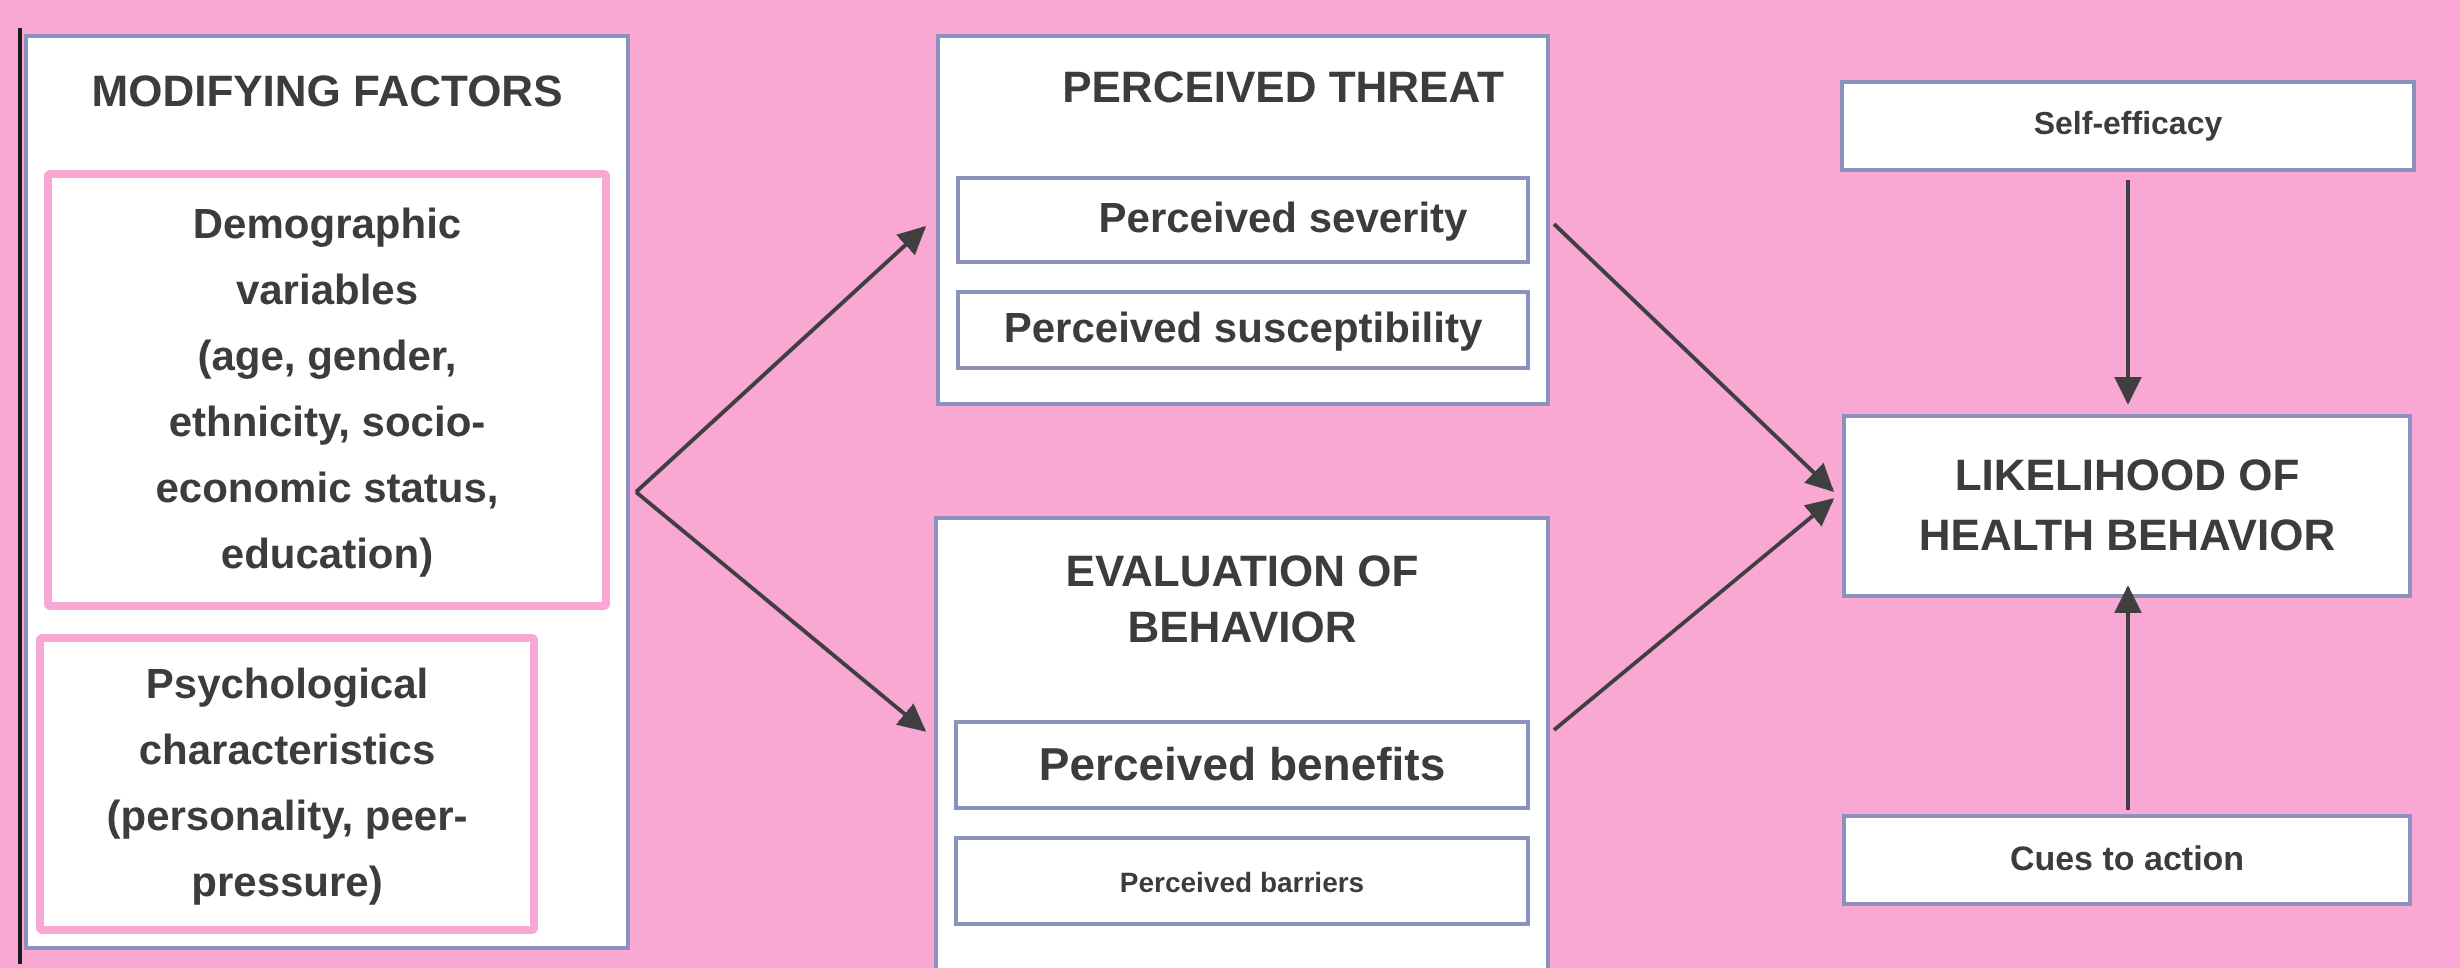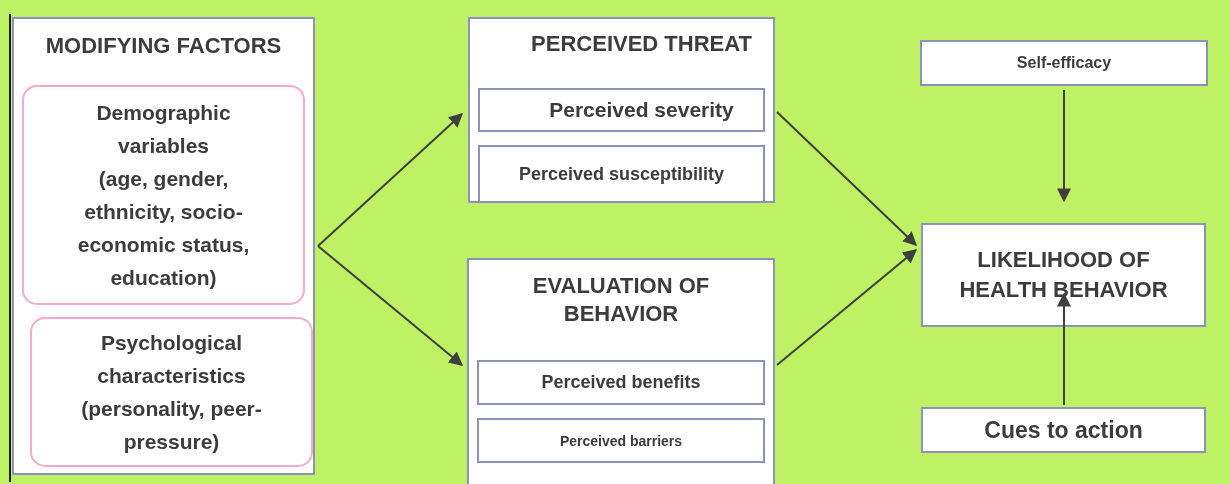--- a/index.html
+++ b/index.html
@@ -1,47 +1,47 @@
 <!DOCTYPE html>
 <html><head>
 <meta charset="utf-8">
 <style>
   html,body { margin:0; padding:0; background:#fff; }
   .canvas {
-    position:relative; width:1230px; height:484px; background:#bef264;
+    position:relative; width:1230px; height:484px; background:#f9a8d4;
     font-family:"Liberation Sans", sans-serif; font-weight:bold; color:#3c3c3c;
     overflow:hidden;
   }
   .box { position:absolute; background:#ffffff; box-sizing:border-box; }
   .blue { border:2px solid #8c92be; }
-  .gray { border:2px solid #f9a8d4; border-radius:15px; }
+  .gray { border:4px solid #f9a8d4; border-radius:3px; }
   .center { display:flex; align-items:center; justify-content:center; text-align:center; }
   .ml { white-space:pre-line; }
   .title { position:absolute; left:0; right:0; text-align:center; font-size:22px; white-space:pre-line; }
 
   .left-line { position:absolute; left:9px; top:14px; width:2px; height:468px; background:#1c1c1c; }
 
   #mf      { left:12px;  top:17px;  width:303px; height:458px; }
   #mf .title { top:14px; }
   #mf-demo { left:8px;   top:66px;  width:283px; height:220px; font-size:21px; line-height:33px; }
-  #mf-psy  { left:16px;   top:298px; width:283px; height:150px; font-size:21px; line-height:33px; }
+  #mf-psy  { left:4px;   top:298px; width:251px; height:150px; font-size:21px; line-height:33px; }
 
   #pt      { left:468px; top:17px;  width:307px; height:186px; }
   #pt .title { top:12px;margin-left:40px; }
   #pt-sev  { left:8px;   top:69px;  width:287px; height:44px;  font-size:21px;padding-left:40px; }
-  #pt-sus  { left:8px;   top:126px; width:287px; height:58px;  font-size:18px; }
+  #pt-sus  { left:8px;   top:126px; width:287px; height:40px;  font-size:21px; }
 
   #ev      { left:467px; top:258px; width:308px; height:268px;padding-left:24px; }
   #ev .title { top:12px; line-height:28px; }
-  #ev-ben  { left:8px;   top:100px; width:288px; height:45px;  font-size:18px; }
+  #ev-ben  { left:8px;   top:100px; width:288px; height:45px;  font-size:23px; }
   #ev-bar  { left:8px;   top:158px; width:288px; height:45px;  font-size:14px; }
 
   #se      { left:920px; top:40px;  width:288px; height:46px;  font-size:16px; }
-  #lh      { left:921px; top:207px; width:285px; height:104px;  font-size:22px; line-height:30px;margin-top:16px; }
-  #cta     { left:921px; top:407px; width:285px; height:46px;  font-size:23px; }
+  #lh      { left:921px; top:207px; width:285px; height:92px;  font-size:22px; line-height:30px; }
+  #cta     { left:921px; top:407px; width:285px; height:46px;  font-size:17px; }
 
   .arrows { position:absolute; left:0; top:0; width:1230px; height:484px; pointer-events:none; }
   .arrows line { stroke:#3f3f3f; stroke-width:2; }
   .arrows .head { fill:#3f3f3f; }
 </style>
 </head>
 <body>
 
 <div class="canvas">
 

